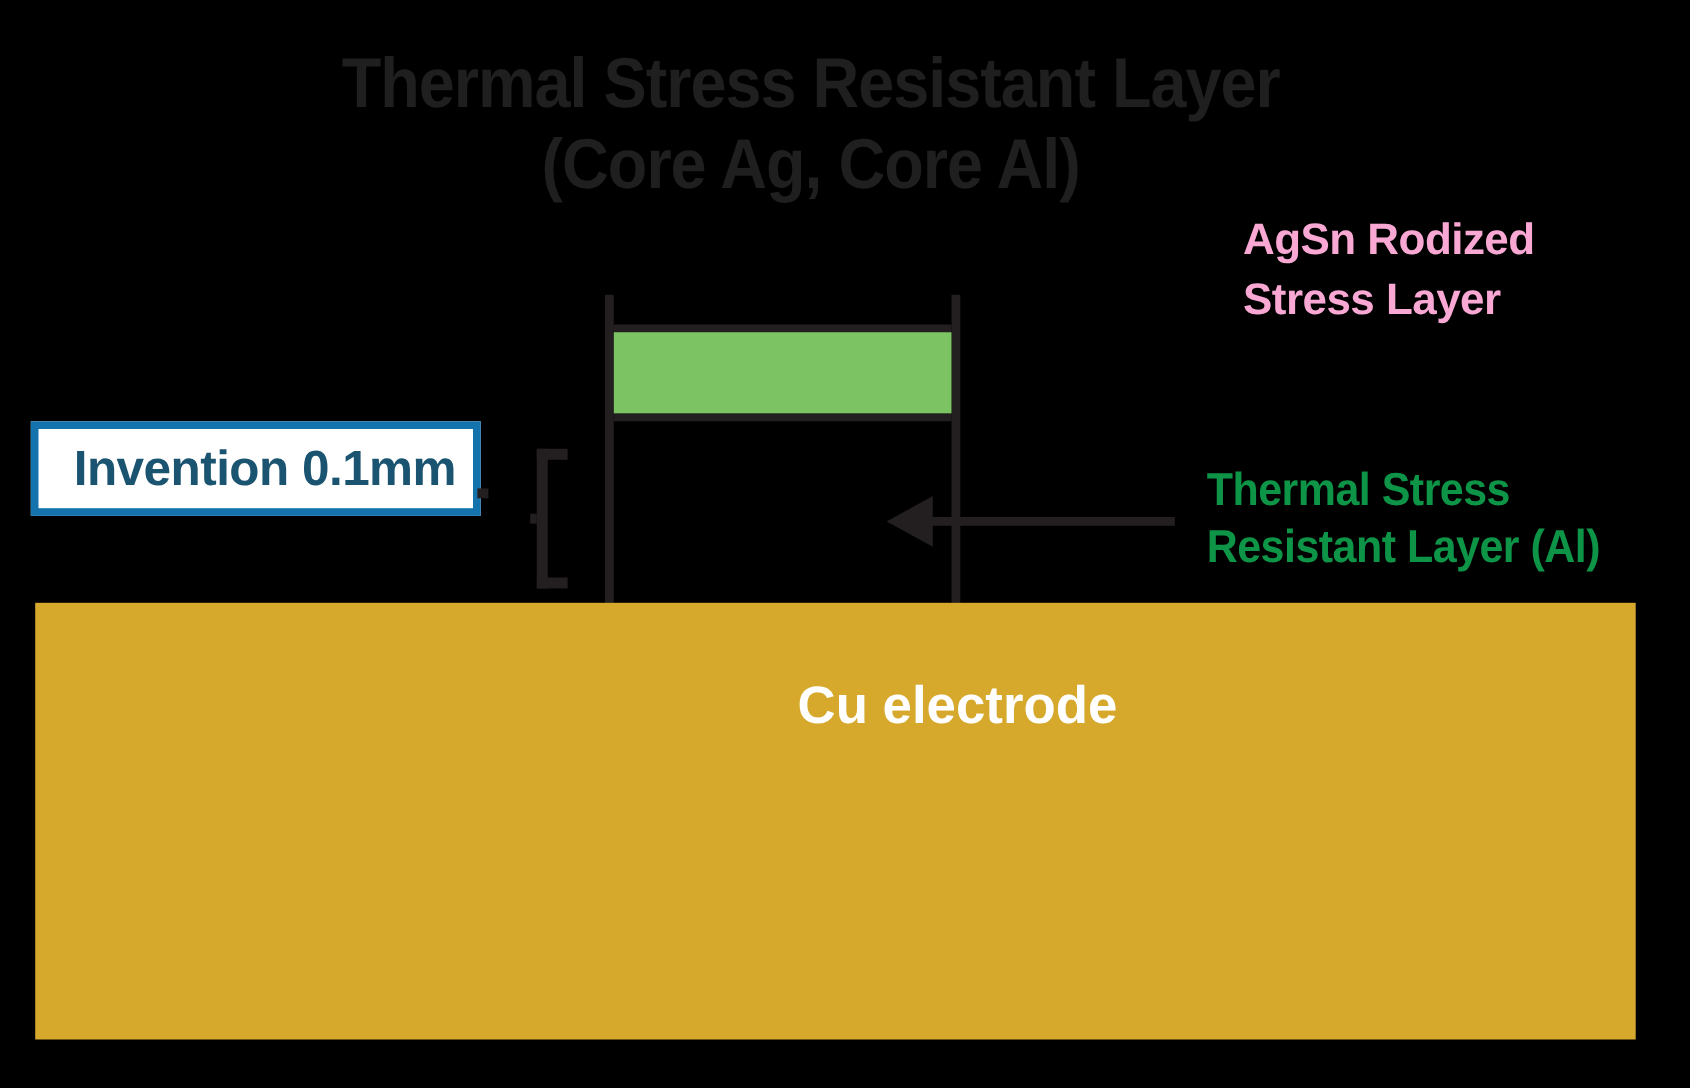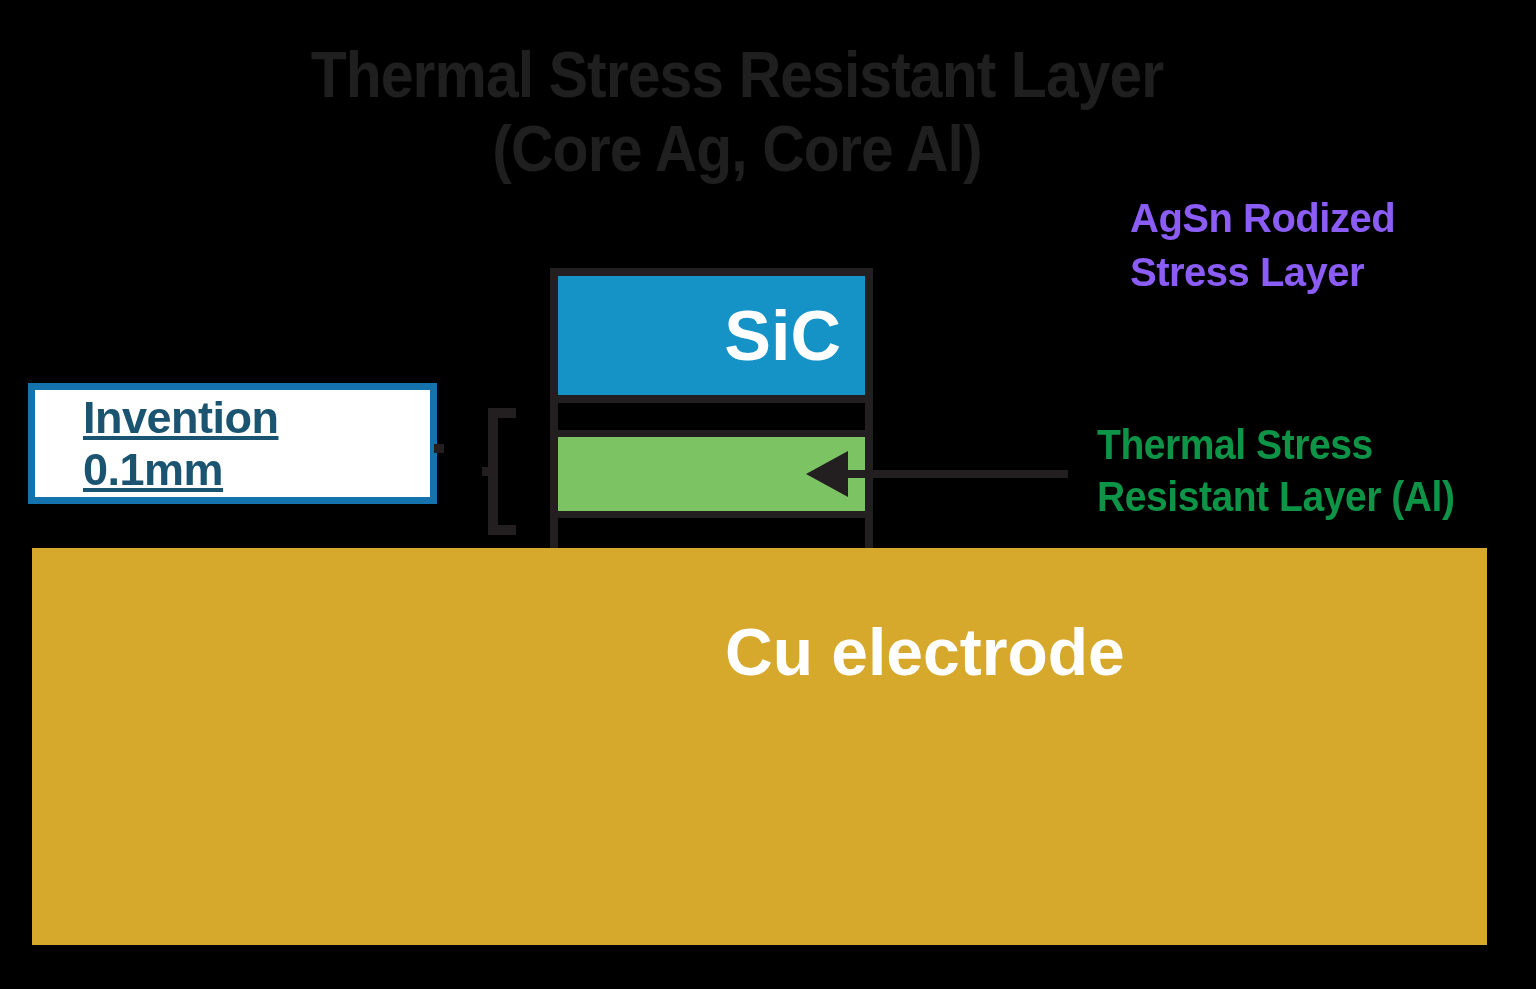--- a/index.html
+++ b/index.html
@@ -29,21 +29,21 @@
     line-height: 74px;
     letter-spacing: -1px;
     transform: scaleX(0.92);
     transform-origin: 737px 0;
   }
 
   
   .agsn-label {
     left: 1130px;
     top: 191px;
-    color: #8b5cf6;
+    color: #f9a8d4;
     font-size: 40px;
     line-height: 54px;
     letter-spacing: -0.5px;
   }
 
   
   .stack {
     left: 550px;
     top: 268px;
     width: 323px;
@@ -68,31 +68,30 @@
   .bond-gap-top { height: 27px; background: transparent; }
   .divider { height: 7px; background: #231f20; }
   .green-layer { height: 74px; background: #7cc363; }
   .bond-gap-bottom { height: 30px; background: transparent; }
 
   
   .invention-box {
     left: 28px;
     top: 383px;
     width: 409px;
-    height: 121px;
+    height: 86px;
     box-sizing: border-box;
     background: #ffffff;
     border: 7px solid #1473ad;
     display: flex;
     align-items: center;
-    padding-left: 48px;
+    padding-left: 32px;
     color: #1a5470;
     font-size: 45px;
     letter-spacing: -0.5px;
-    text-decoration: underline;
   }
   .dash-1 { left: 434px; top: 444px; width: 10px; height: 9px; background: #231f20; }
   .dash-2 { left: 482px; top: 467px; width: 6px; height: 9px; background: #231f20; }
 
   
   .bracket {
     left: 488px;
     top: 408px;
     width: 28px;
     height: 127px;
@@ -139,43 +138,40 @@
     top: 548px;
     width: 1455px;
     height: 397px;
     background: #d6a82b;
   }
   .cu-label {
     position: absolute;
     left: 693px;
     top: 66px;
     color: #ffffff;
-    font-size: 66px;
+    font-size: 48px;
     white-space: nowrap;
   }
 </style>
 </head>
 <body>
 
 <div class="canvas">
 
   <div class="abs title">
     <div>Thermal Stress Resistant Layer</div>
     <div>(Core Ag, Core Al)</div>
   </div>
 
   <div class="abs agsn-label">
     <div>AgSn Rodized</div>
     <div>Stress Layer</div>
   </div>
 
   <div class="abs stack">
-    <div class="sic">
-      <span>SiC</span>
-    </div>
     <div class="bond-gap-top"></div>
     <div class="divider"></div>
     <div class="green-layer"></div>
     <div class="divider"></div>
     <div class="bond-gap-bottom"></div>
   </div>
 
   <div class="abs invention-box">
     <span>Invention 0.1mm</span>
   </div>

